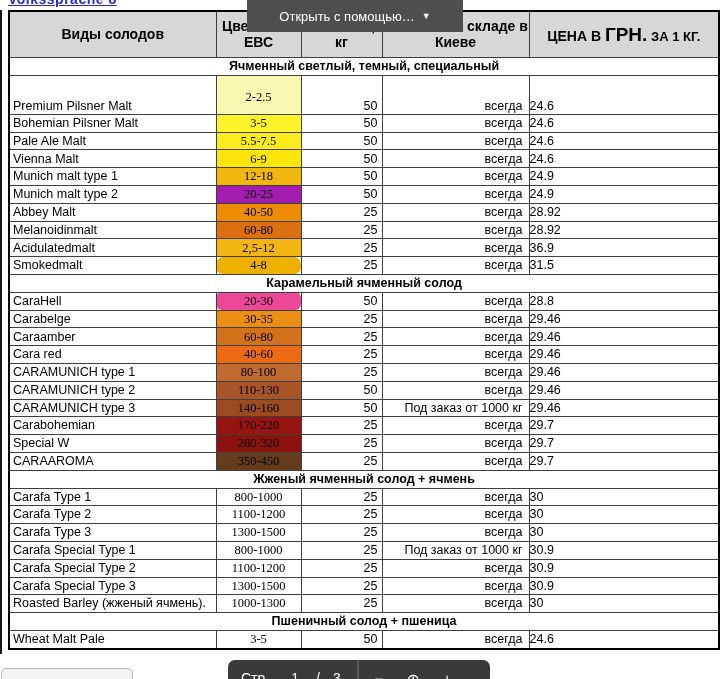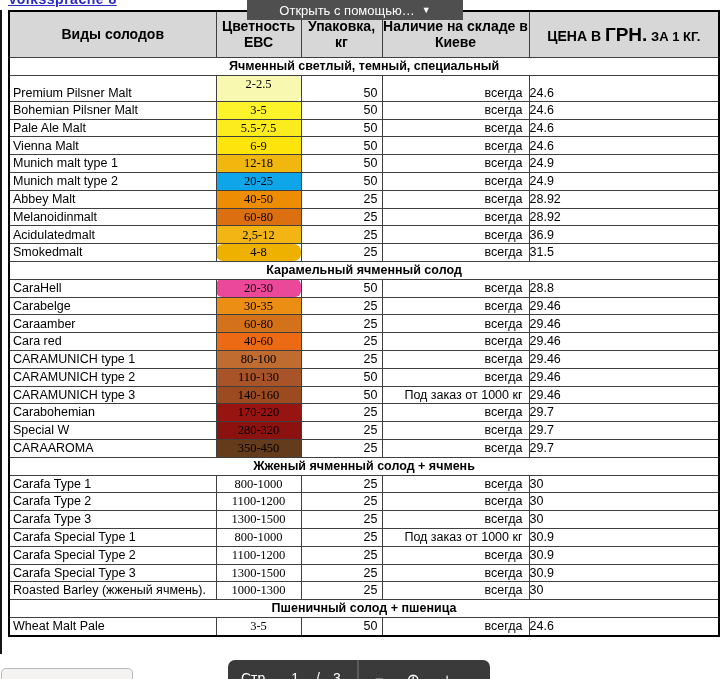--- a/index.html
+++ b/index.html
@@ -25,24 +25,24 @@
   th.c-price .post{font-size:13px;}
   tr.section-row td{font-weight:bold;font-size:16.5px;text-align:center;height:18.5px;
                     line-height:1.05;background:#fff;}
   .malt-table tbody td{height:16.8px;font-size:12.5px;vertical-align:middle;line-height:1;}
   td.c1{text-align:left;padding-left:3px;margin-left:24px;}
   td.c2{text-align:center;font-family:"Liberation Serif",serif;font-size:12.5px;}
   td.c3{text-align:right;padding-right:4px;}
   td.c4{text-align:right;padding-right:6px;}
   td.c5{text-align:left;padding-right:24px;font-size:13px;}
   tr.tall td{height:22px;vertical-align:bottom;padding-bottom:1px;}
-  tr.tall td.c2{vertical-align:top;padding-top:2px;border-radius:6px;}
-
-  
-  .open-with{position:absolute;left:247px;top:0;width:216px;height:20px;background:#4f4f4f;
+  tr.tall td.c2{vertical-align:top;padding-top:15px;}
+
+  
+  .open-with{position:absolute;left:247px;top:0;width:216px;height:32px;background:#4f4f4f;
              color:#fff;display:flex;align-items:center;justify-content:center;gap:7px;
              font-size:13px;cursor:pointer;}
   .open-with .arrow{font-size:9px;line-height:1;}
 
   
   .pdf-toolbar{position:absolute;left:228px;top:660px;width:262px;height:19px;background:#3a3a3a;
                border-radius:7px 7px 0 0;overflow:hidden;color:#fff;}
   .tb-inner{display:flex;align-items:flex-start;padding:10px 0 0 13px;font-size:14px;}
   .tb-inner .lbl{margin-right:22px;}
   .tb-inner .cur{margin-right:17px;}
@@ -118,21 +118,21 @@
         </tr>
         <tr>
           <td class="c1">Munich malt  type 1</td>
           <td class="c2" style="background: rgb(242, 183, 14);">12-18</td>
           <td class="c3">50</td>
           <td class="c4">всегда</td>
           <td class="c5">24.9</td>
         </tr>
         <tr>
           <td class="c1">Munich malt  type 2</td>
-          <td class="c2" style="background: #0ea5e9;">20-25</td>
+          <td class="c2" style="background: #a21caf;">20-25</td>
           <td class="c3">50</td>
           <td class="c4">всегда</td>
           <td class="c5">24.9</td>
         </tr>
         <tr>
           <td class="c1">Abbey Malt</td>
           <td class="c2" style="background: rgb(236, 141, 4);">40-50</td>
           <td class="c3">25</td>
           <td class="c4">всегда</td>
           <td class="c5">28.92</td>

